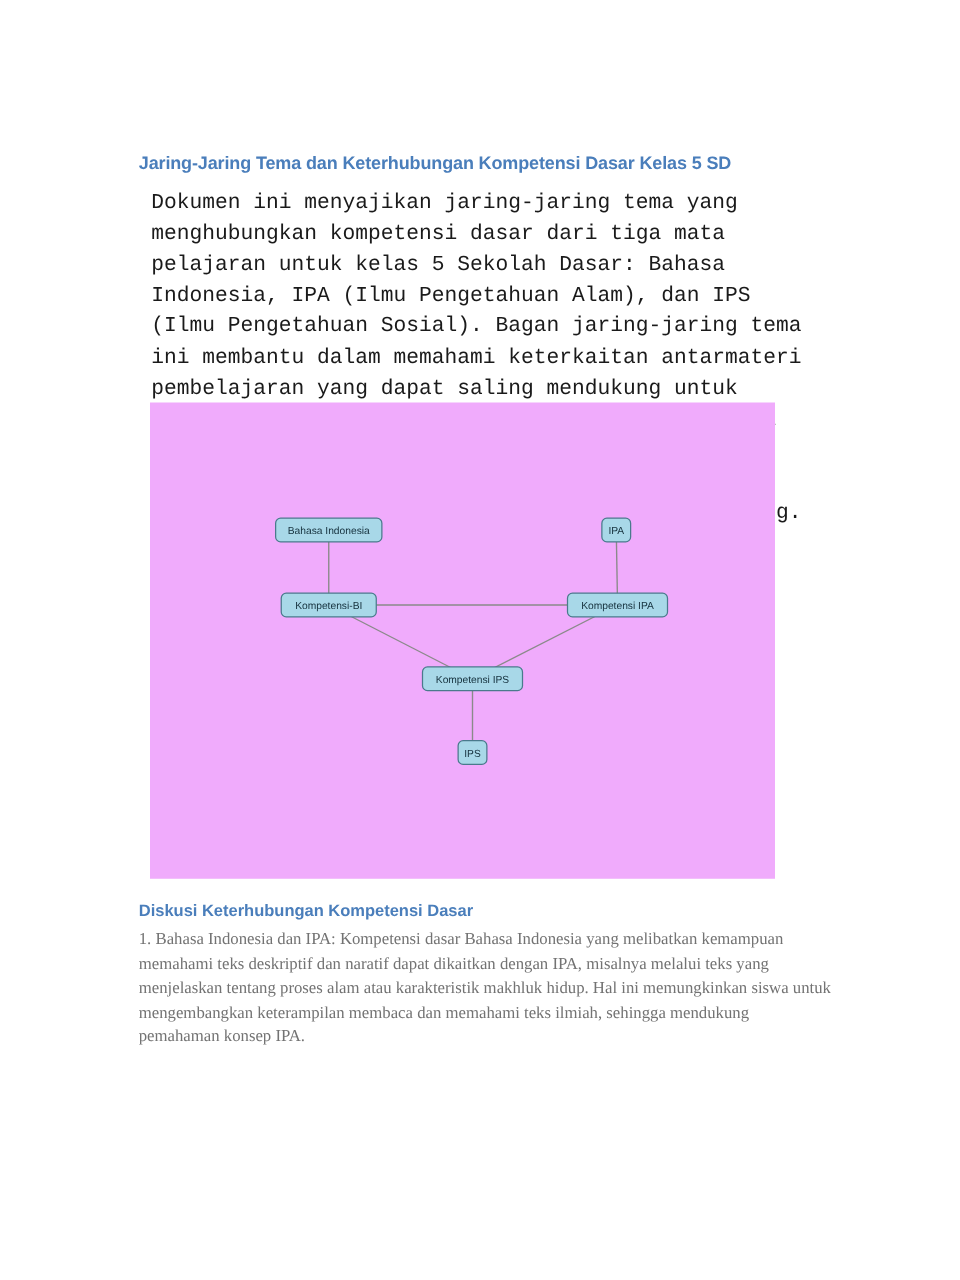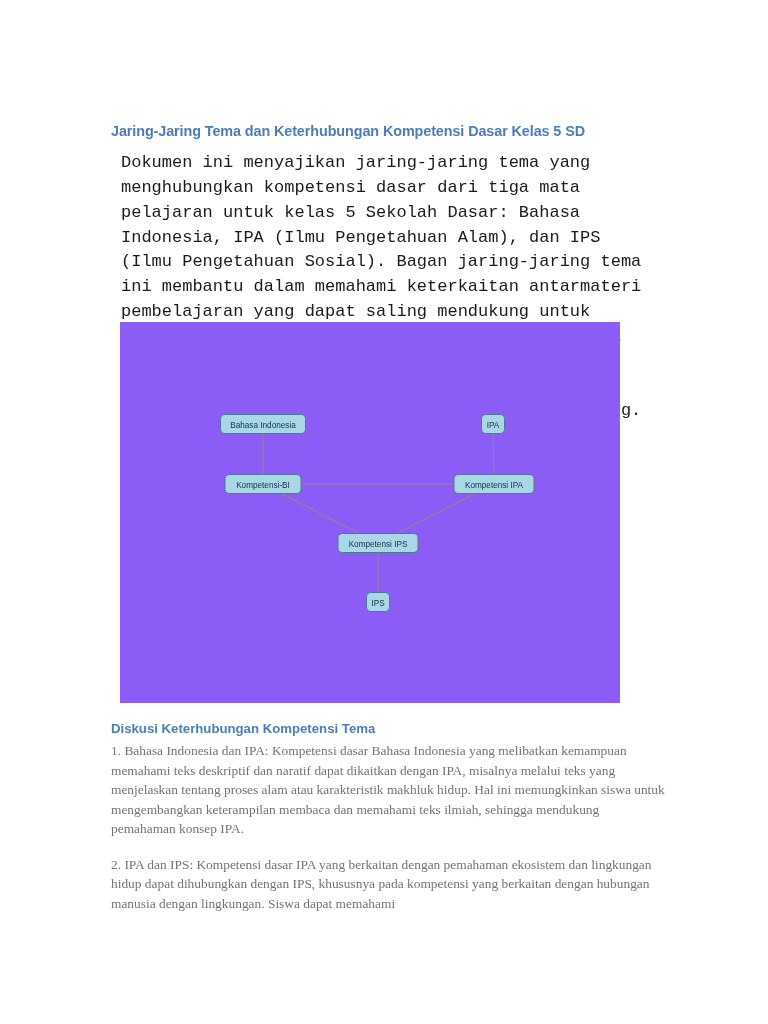--- a/index.html
+++ b/index.html
@@ -69,21 +69,21 @@
     width: 542px;
   }
 
   
   .diagram-panel {
     position: absolute;
     left: 120px;
     top: 322px;
     width: 500px;
     height: 381px;
-    background: #8b5cf6;
+    background: #f0abfc;
     text-align: right;
   }
 
   .diagram-svg {
     position: absolute;
     left: 0; top: 0;
     width: 500px;
     height: 381px;
     display: block;
   }
@@ -180,21 +180,20 @@
       </g>
 
       <g>
         <rect x="246.5" y="270.5" width="23" height="19" rx="4" ry="4" fill="#a8d8e8" stroke="#4a7a8c" stroke-width="1"></rect>
         <text class="node-label" x="258" y="283.5" text-anchor="middle">IPS</text>
       </g>
     </svg>
   </div>
 
   <div class="heading-diskusi">
-    <h2 class="section-heading">Diskusi Keterhubungan Kompetensi Tema</h2>
+    <h2 class="section-heading">Diskusi Keterhubungan Kompetensi Dasar</h2>
   </div>
 
   <div class="discussion">
     <p>1. Bahasa Indonesia dan IPA: Kompetensi dasar Bahasa Indonesia yang melibatkan kemampuan memahami teks deskriptif dan naratif dapat dikaitkan dengan IPA, misalnya melalui teks yang menjelaskan tentang proses alam atau karakteristik makhluk hidup. Hal ini memungkinkan siswa untuk mengembangkan keterampilan membaca dan memahami teks ilmiah, sehingga mendukung pemahaman konsep IPA.</p>
-    <p>2. IPA dan IPS: Kompetensi dasar IPA yang berkaitan dengan pemahaman ekosistem dan lingkungan hidup dapat dihubungkan dengan IPS, khususnya pada kompetensi yang berkaitan dengan hubungan manusia dengan lingkungan. Siswa dapat memahami</p>
   </div>
 
 </div>
 
 </body></html>

